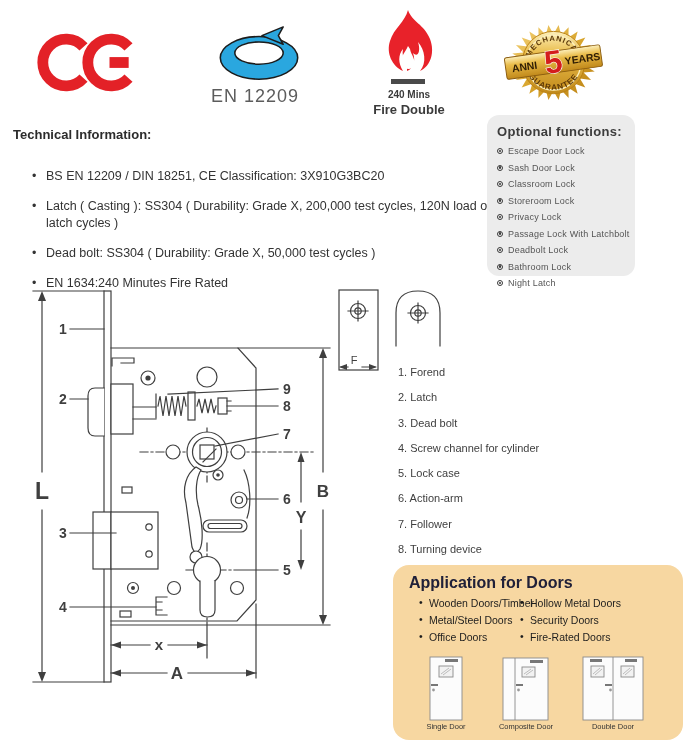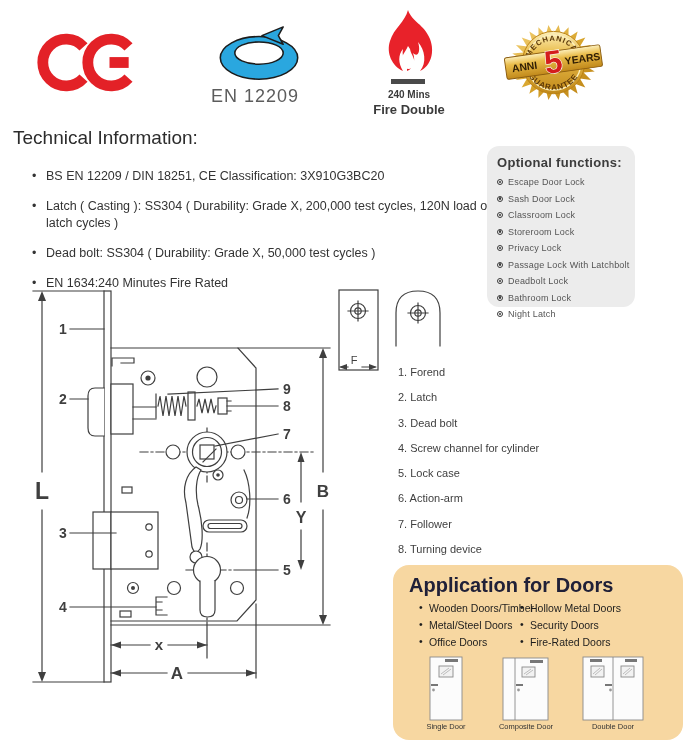--- a/index.html
+++ b/index.html
@@ -6,41 +6,41 @@
   .page{position:relative;width:688px;height:743px;background:#fff;overflow:hidden;
         font-family:"Liberation Sans",sans-serif;color:#333;}
   .abs{position:absolute;}
 
   
   .en-text{left:197px;top:86px;width:116px;text-align:center;font-size:18px;color:#5c5c5c;letter-spacing:1px;}
   .fire-text1{left:369px;top:89px;width:80px;text-align:center;font-size:10px;font-weight:bold;color:#3a3a3a;}
   .fire-text2{left:369px;top:102px;width:80px;text-align:center;font-size:13px;font-weight:bold;color:#3a3a3a;}
 
   
-  .tech-title{left:13px;top:127px;font-size:19px;font-weight:normal;color:#2c2c2c;}
+  .tech-title{left:13px;top:127px;font-size:13px;font-weight:bold;color:#2c2c2c;}
   .tech-list{left:16px;top:152px;width:468px;list-style:none;margin:16px;padding:0;}
   .tech-list li{position:relative;padding-left:14px;margin-bottom:14px;font-size:12.5px;line-height:1.3;color:#333;}
   .tech-list li::before{content:"•";position:absolute;left:0;top:0;color:#333;}
 
   
-  .opt-box{left:487px;top:146px;width:148px;height:161px;background:#ececec;border-radius:12px;}
+  .opt-box{left:487px;top:115px;width:148px;height:161px;background:#ececec;border-radius:12px;}
   .opt-title{margin:9px 0 7px 10px;font-size:13px;font-weight:bold;letter-spacing:.3px;color:#3c3c3c;}
   .opt-item{display:flex;align-items:center;margin:0 0 6.5px 10px;font-size:9px;color:#555;letter-spacing:.2px;white-space:nowrap;}
   .opt-bullet{flex:0 0 auto;width:4px;height:4px;border:1.6px solid #3a3a3a;border-radius:50%;margin-right:5px;position:relative;}
   .opt-bullet::after{content:"";position:absolute;left:.8px;top:.8px;width:2.4px;height:2.4px;background:#3a3a3a;border-radius:50%;}
 
   
   .legend-col{font-size:11px;color:#3e3e3e;}
   .legend-col div{margin-bottom:13.3px;white-space:nowrap;}
   .legend-left{left:398px;top:366px;}
   .legend-right{left:565px;top:366px;}
 
   
   .app-box{left:393px;top:565px;width:290px;height:175px;background:#f7d7a1;border-radius:16px;}
-  .app-title{margin:9px 0 5px 16px;font-size:20px;font-weight:bold;color:#202038;}
+  .app-title{margin:9px 0 5px 16px;font-size:16px;font-weight:bold;color:#202038;}
   .app-cols{display:flex;margin-left:26px;}
   .app-col1{width:101px;}
   .app-col2{width:150px;}
   .app-item{position:relative;padding-left:10px;margin-bottom:5px;font-size:10.5px;color:#1d1d1d;white-space:nowrap;}
   .app-item::before{content:"•";position:absolute;left:0;top:-1px;color:#1d1d1d;}
 
   svg text{font-family:"Liberation Sans",sans-serif;}
 </style>
 </head>
 <body>

